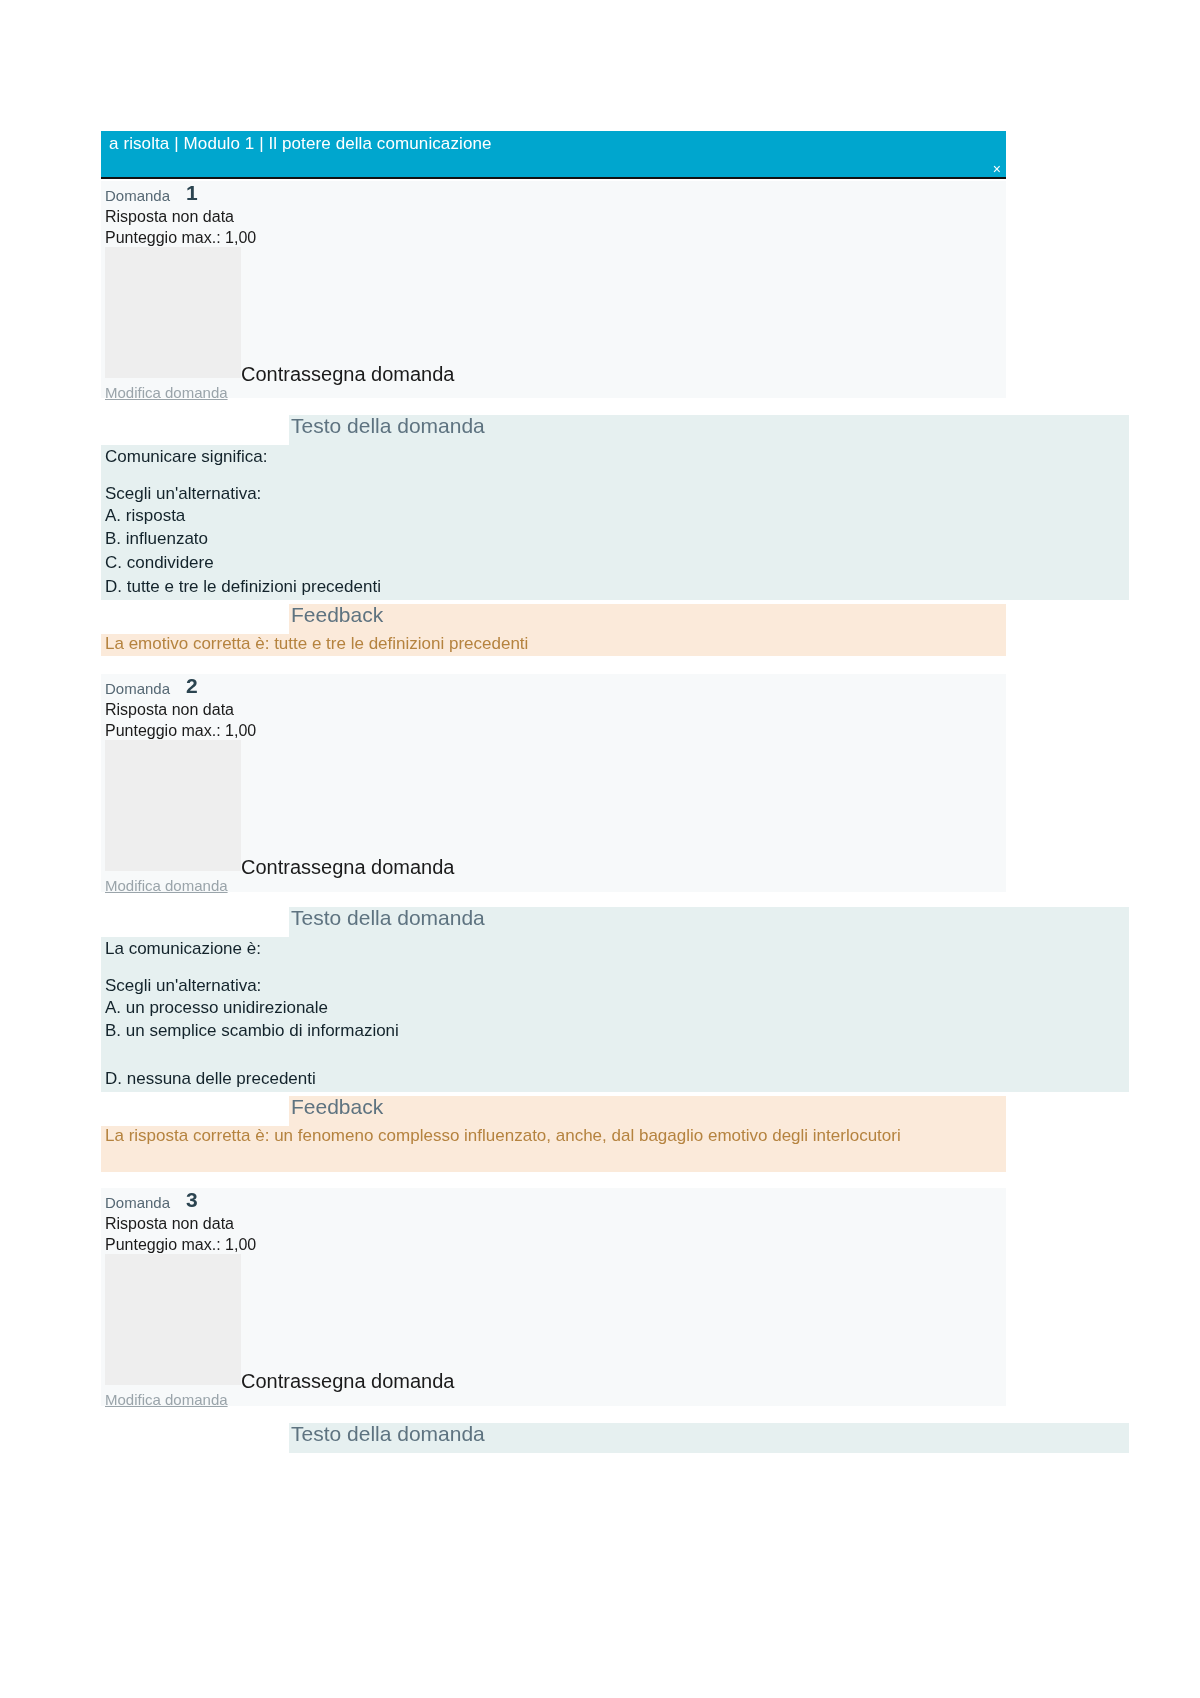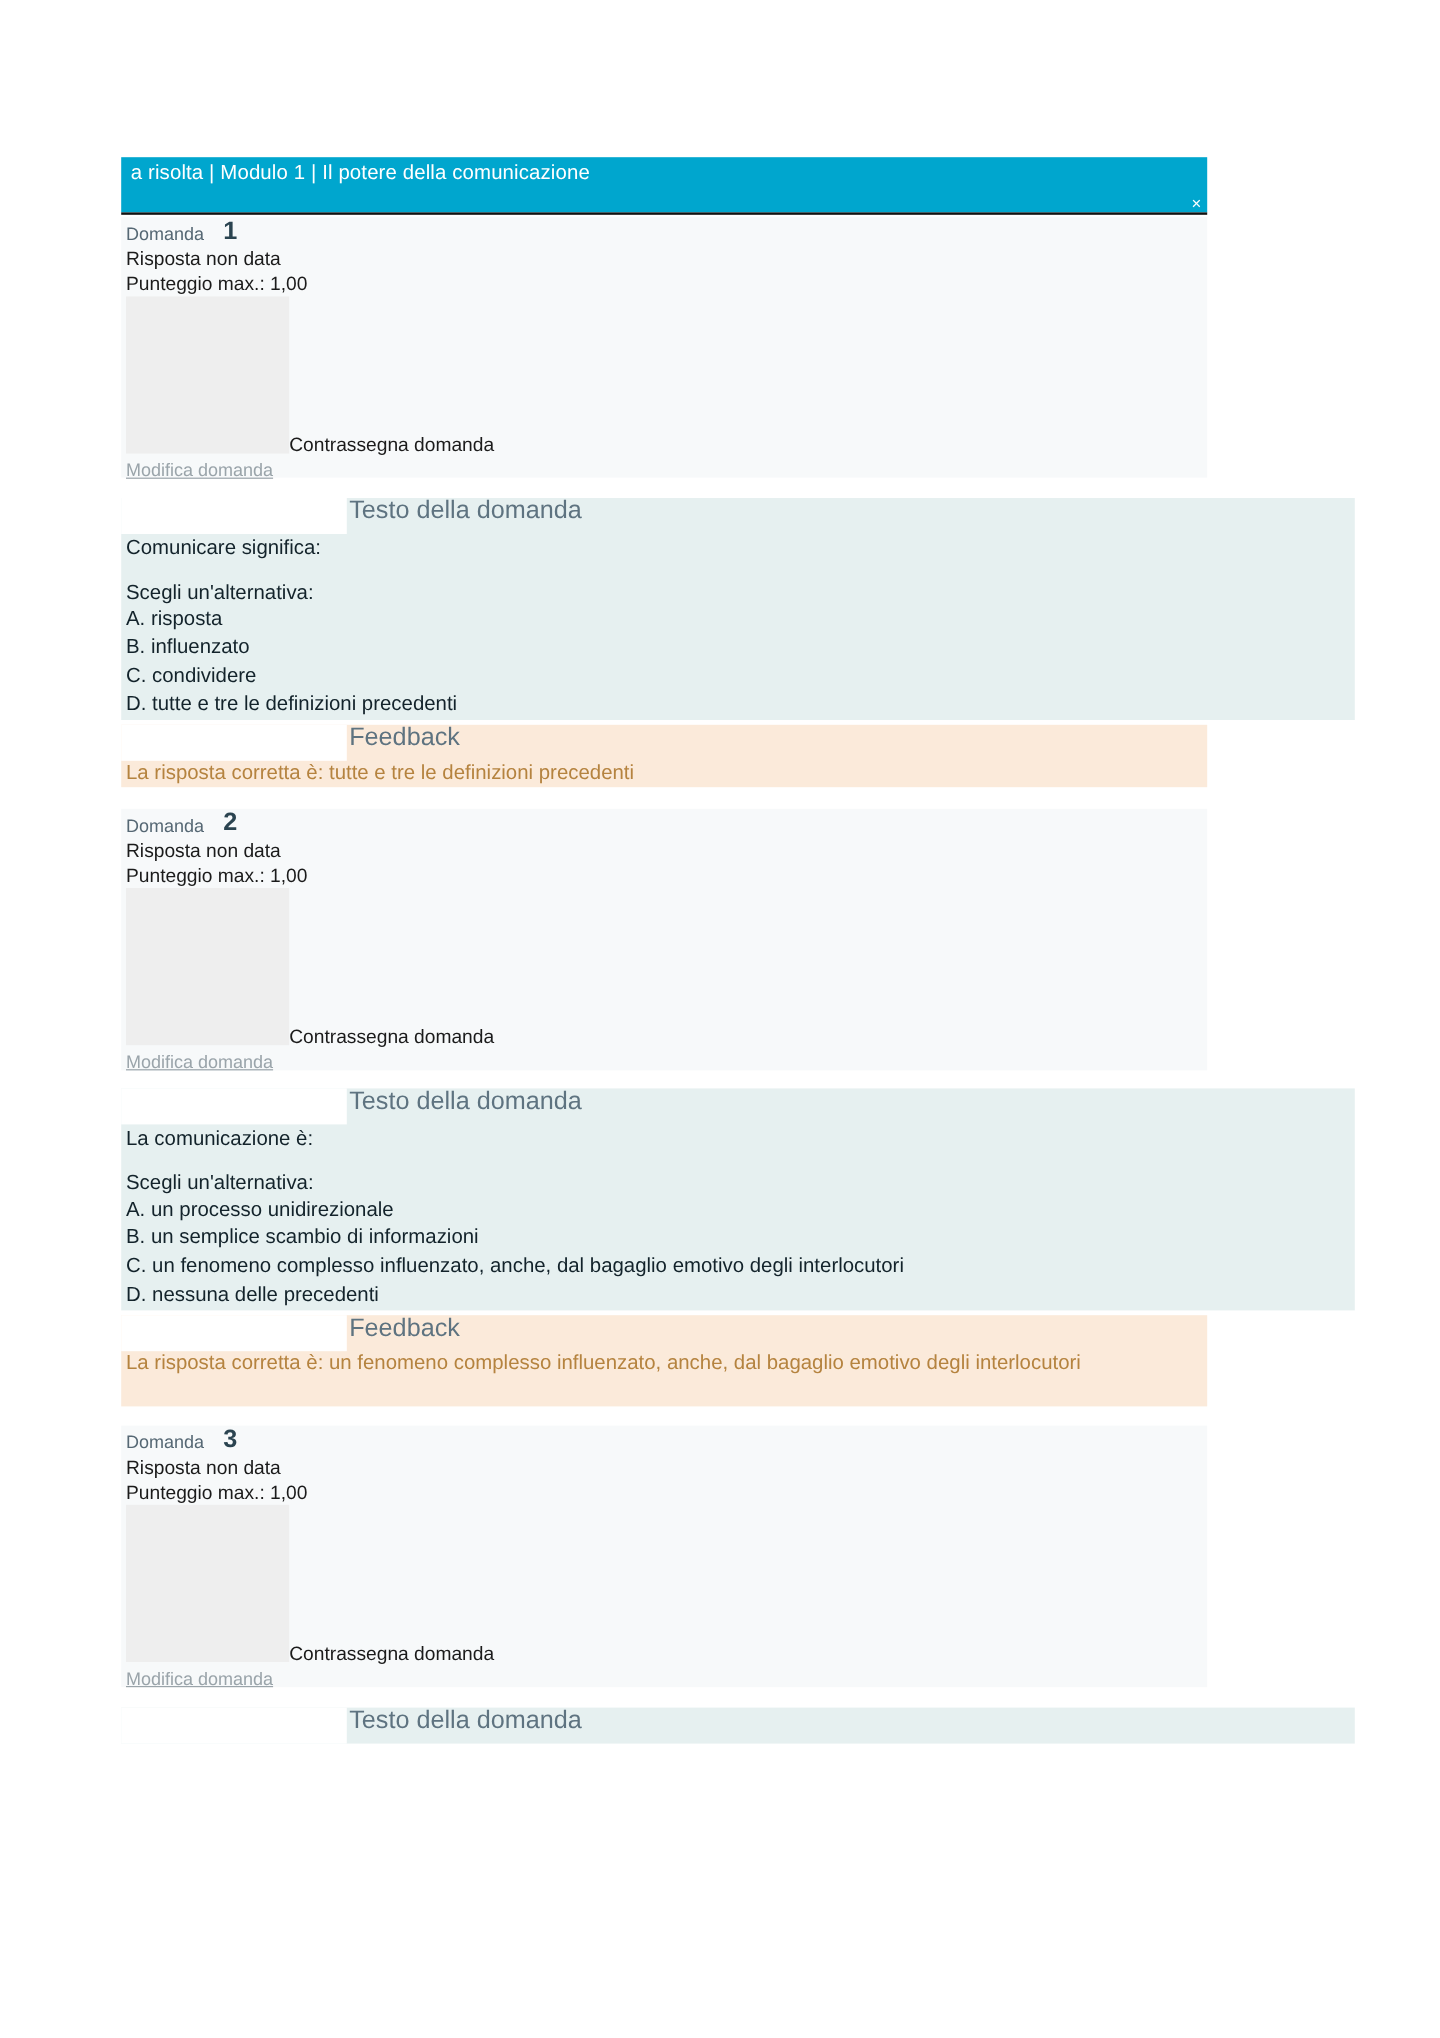--- a/index.html
+++ b/index.html
@@ -100,21 +100,21 @@
     position:absolute;
     left:4px;
     top:66px;
     width:136px;
     height:131px;
     background:#eeeeee;
   }
   .qinfo .flag-label{
     position:absolute;
     left:140px;
-    font-size:16px;
+    font-size:20px;
     color:#1b1b1b;
   }
   .qinfo .edit-link{
     position:absolute;
     left:4px;
     font-size:15px;
     color:#9aa4aa;
     text-decoration:underline;
     cursor:pointer;
     text-align:center;
@@ -219,41 +219,40 @@
     <div class="qbody" style="top:67px;">Scegli un'alternativa:</div>
     <div class="opt" style="top:91px;">A. risposta</div>
     <div class="opt" style="top:114px;">B. influenzato</div>
     <div class="opt" style="top:138px;">C. condividere</div>
     <div class="opt" style="top:162px;">D. tutte e tre le definizioni precedenti</div>
   </div>
 
   <div class="fb" style="top:604px;height:52px;">
     <div class="whiteblock"></div>
     <div class="fb-heading">Feedback</div>
-    <div class="fb-text" style="top:27px;">La risposta corretta è: tutte e tre le definizioni precedenti</div>
+    <div class="fb-text" style="top:27px;">La emotivo corretta è: tutte e tre le definizioni precedenti</div>
   </div>
 
   <div class="qinfo" style="top:674px;height:218px;">
     <span class="lbl-domanda">Domanda</span>
     <span class="qnum">2</span>
     <span class="line2">Risposta non data</span>
     <span class="line3">Punteggio max.: 1,00</span>
     <div class="imgph"></div>
     <span class="flag-label" style="top:182px;">Contrassegna domanda</span>
     <span class="edit-link" style="top:203px;">Modifica domanda</span>
   </div>
 
   <div class="qtext" style="top:907px;height:185px;">
     <div class="whiteblock"></div>
     <div class="sec-heading">Testo della domanda</div>
     <div class="qbody" style="top:30px;">La comunicazione è:</div>
     <div class="qbody" style="top:67px;">Scegli un'alternativa:</div>
     <div class="opt" style="top:91px;">A. un processo unidirezionale</div>
     <div class="opt" style="top:114px;">B. un semplice scambio di informazioni</div>
-    <div class="opt" style="top:138px;">C. un fenomeno complesso influenzato, anche, dal bagaglio emotivo degli interlocutori</div>
     <div class="opt" style="top:162px;">D. nessuna delle precedenti</div>
   </div>
 
   <div class="fb" style="top:1096px;height:76px;">
     <div class="whiteblock"></div>
     <div class="fb-heading">Feedback</div>
     <div class="fb-text" style="top:27px;">La risposta corretta è: un fenomeno complesso influenzato, anche, dal bagaglio emotivo degli interlocutori</div>
   </div>
 
   <div class="qinfo" style="top:1188px;height:218px;">

